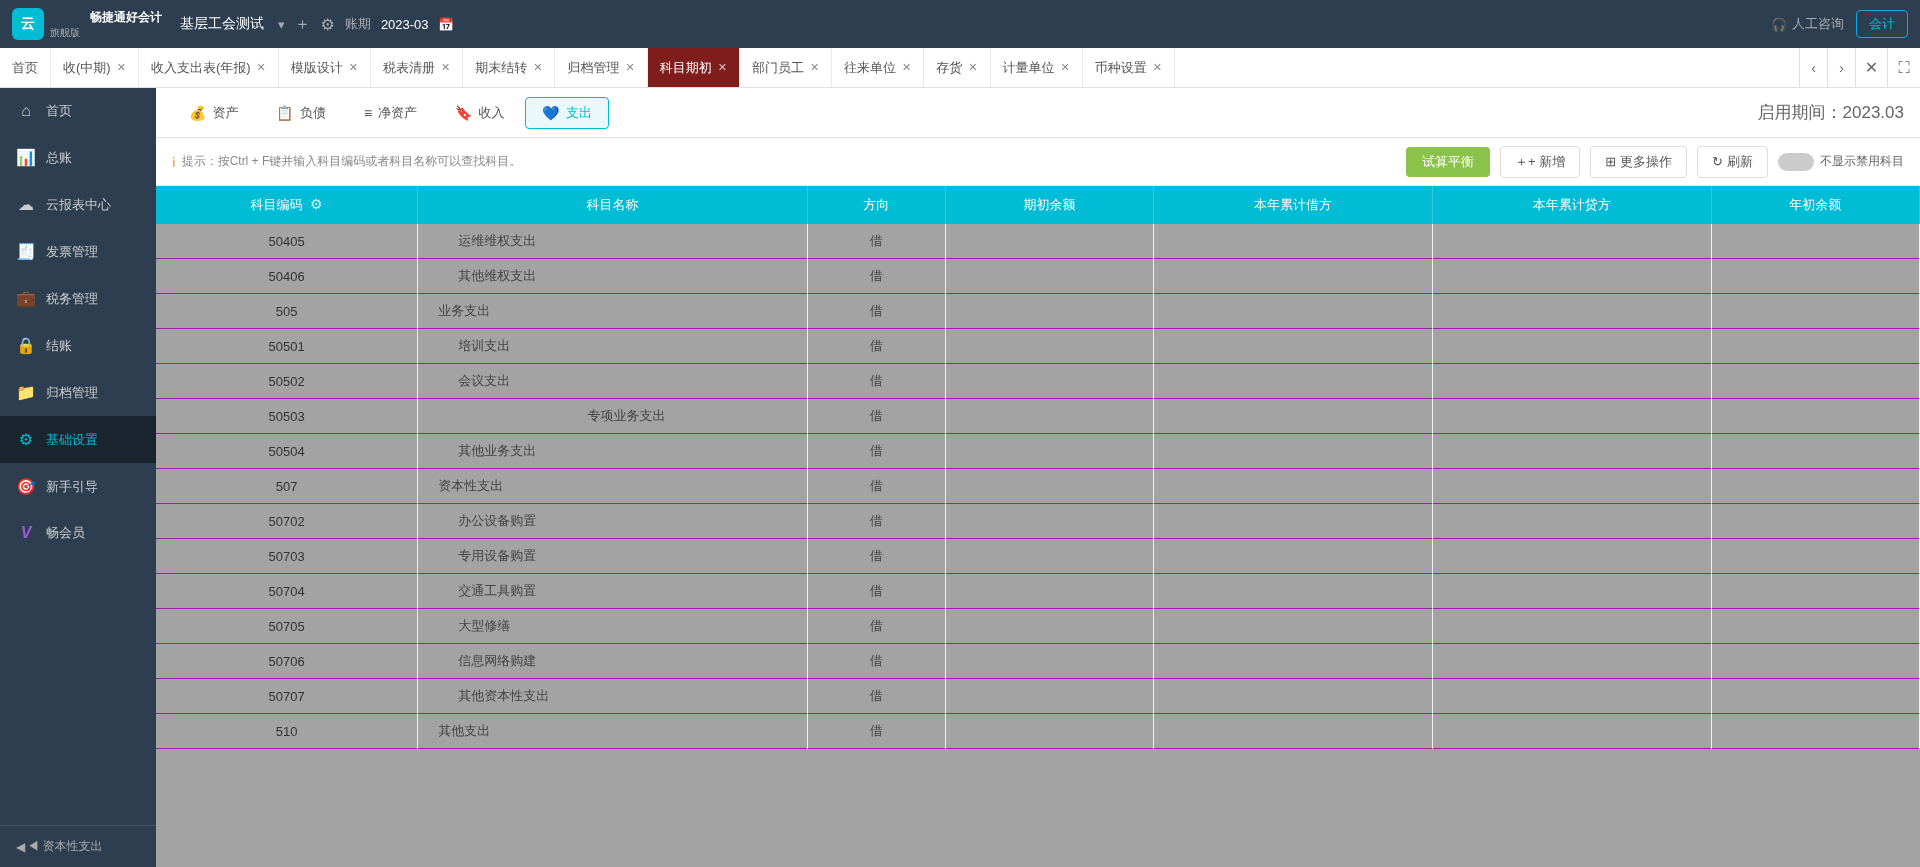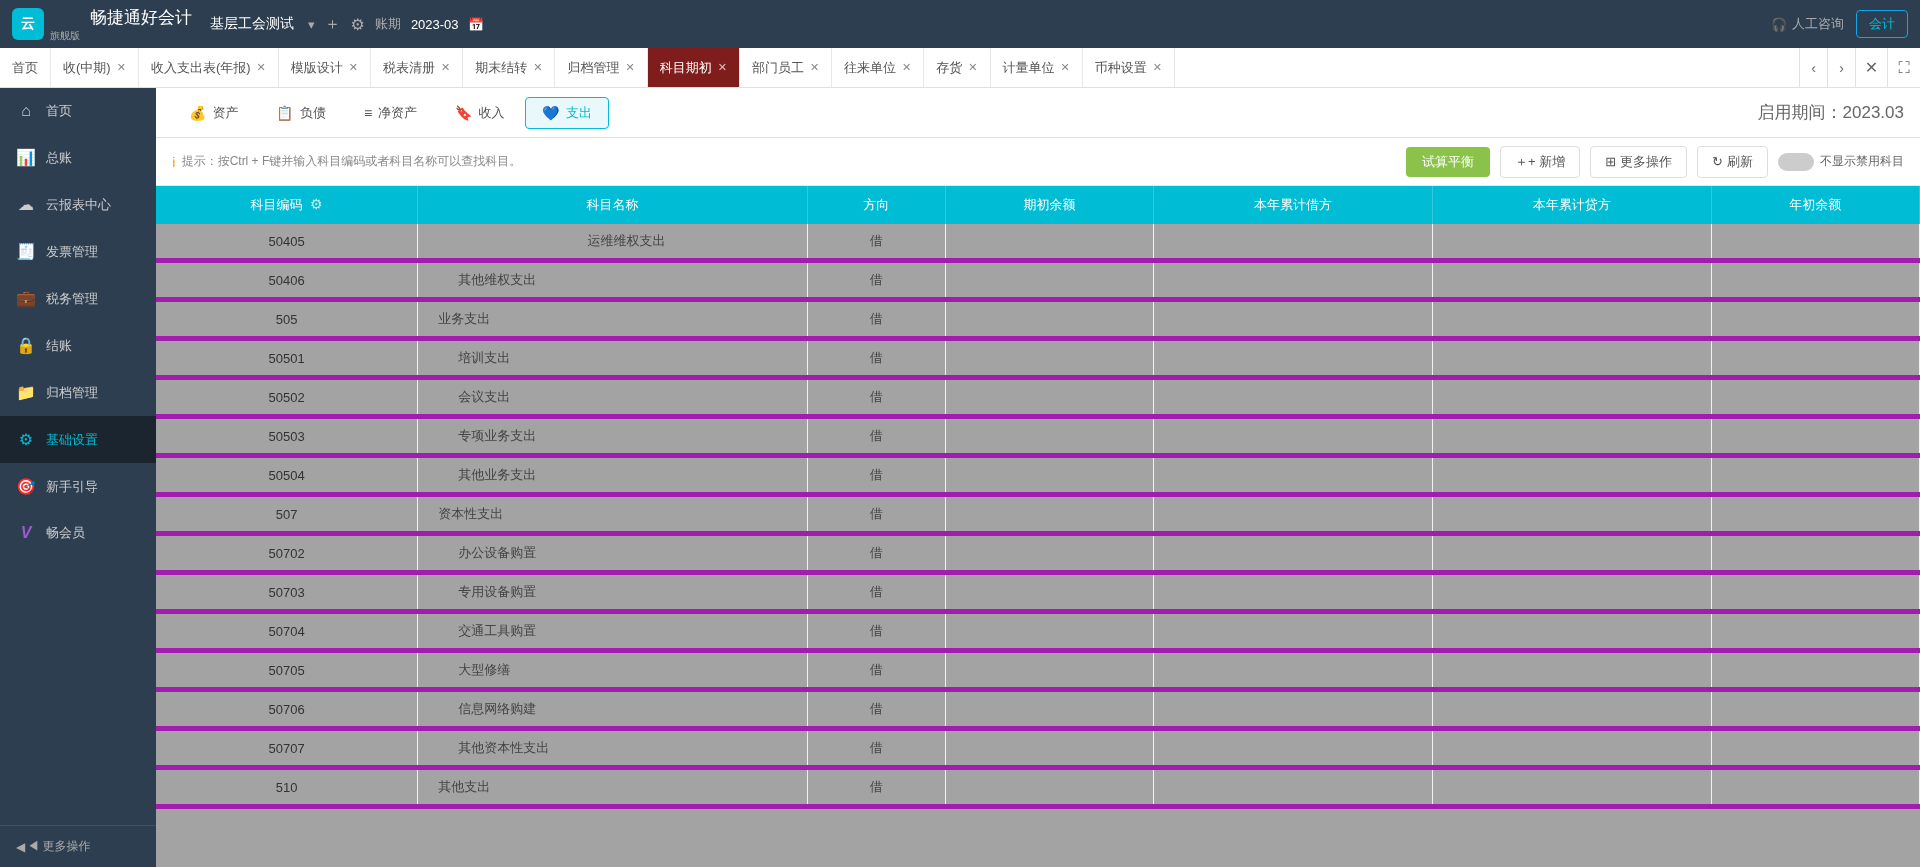--- a/index.html
+++ b/index.html
@@ -2,21 +2,21 @@
 <html><head>
   <meta charset="utf-8">
   <style>
     * { margin: 0; padding: 0; box-sizing: border-box; }
     body { font-family: 'Microsoft YaHei', Arial, sans-serif; font-size: 13px; background: #f0f2f5; color: #333; width: 1920px; height: 867px; overflow: hidden; }
 
     
     .top-bar { height: 48px; background: #2c3e50; display: flex; align-items: center; padding: 0 12px; gap: 10px; }
     .logo-area { display: flex; align-items: center; gap: 6px; min-width: 140px; }
     .logo-icon { width: 32px; height: 32px; background: #00bcd4; border-radius: 6px; display: flex; align-items: center; justify-content: center; color: white; font-weight: bold; font-size: 14px; }
-    .logo-text { color: white; font-size: 17px; font-weight: normal; padding-left: 40px; }
+    .logo-text { color: white; font-size: 12px; font-weight: bold; padding-left: 40px; }
     .logo-sub { color: #aaa; font-size: 10px; display: block; }
     .company-name { color: white; font-size: 14px; margin-left: 8px; }
     .dropdown-arrow { color: #aaa; margin-left: 4px; cursor: pointer; }
     .top-icon { color: #aaa; cursor: pointer; font-size: 16px; }
     .period-label { color: #aaa; font-size: 13px; }
     .period-value { color: white; font-size: 13px; }
     .calendar-icon { color: #00bcd4; cursor: pointer; }
     .top-bar-right { margin-left: auto; display: flex; align-items: center; gap: 12px; }
     .help-btn { color: #aaa; font-size: 13px; cursor: pointer; display: flex; align-items: center; gap: 4px; }
     .account-btn { border: 1px solid #0ea5e9; color: #00bcd4; background: transparent; padding: 4px 12px; border-radius: 4px; cursor: pointer; font-size: 13px; }
@@ -59,21 +59,21 @@
     .btn-primary { background: #8bc34a; color: white; border: none; padding: 6px 16px; border-radius: 4px; cursor: pointer; font-size: 13px; }
     .btn-secondary { background: white; color: #555; border: 1px solid #ddd; padding: 6px 14px; border-radius: 4px; cursor: pointer; font-size: 13px; display: flex; align-items: center; gap: 4px; }
     .toggle-switch { display: flex; align-items: flex-start; gap: 6px; font-size: 12px; color: #666; }
     .toggle { width: 36px; height: 18px; background: #ccc; border-radius: 9px; cursor: pointer; position: relative; }
 
     
     .table-wrapper { flex: 1; overflow-y: auto; overflow-x: hidden; background: #a3a3a3; }
     table { width: 100%; border-collapse: collapse; }
     thead tr { background: #00bcd4; color: white; }
     thead th { padding: 10px 12px; font-weight: normal; font-size: 13px; text-align: center; border-right: 1px solid rgba(255,255,255,0.2); white-space: nowrap; }
-    tbody tr { border-bottom: 5px solid #a21caf; }
+    tbody tr { border-bottom: 1px solid #a21caf; }
     tbody td { padding: 8px 12px; font-size: 13px; color: #444; text-align: center; border-right: 1px solid #f0f0f0; }
     tbody td.code-cell { color: #333; font-weight: normal; }
     tbody td.name-cell { text-align: left; padding-left: 20px; }
     .gear-icon { font-size: 14px; cursor: pointer; color: rgba(255,255,255,0.8); margin-left: 4px; }
 
     
     .table-wrapper::-webkit-scrollbar { width: 8px; }
     .table-wrapper::-webkit-scrollbar-track { background: #f0f0f0; }
     .table-wrapper::-webkit-scrollbar-thumb { background: #ccc; border-radius: 4px; }
   </style>
@@ -206,21 +206,21 @@
     <div class="sidebar-item">
       <span class="sidebar-icon">🎯</span>
       <span>新手引导</span>
     </div>
     <div class="sidebar-item">
       <span class="sidebar-icon" style="font-style:italic;font-weight:bold;color:#9c59d1;">V</span>
       <span>畅会员</span>
     </div>
     <div class="sidebar-bottom">
       <span>◀</span>
-      <span style="margin-left:-4px;">◀ 更多操作</span>
+      <span style="margin-left:-4px;">◀ 资本性支出</span>
     </div>
   </div>
 
   <div class="content-area">
 
     <div class="sub-tab-bar">
       <div class="sub-tab">
         <span class="sub-tab-icon">💰</span>
         <span>资产</span>
       </div>
@@ -281,21 +281,21 @@
             <th>方向</th>
             <th>期初余额</th>
             <th>本年累计借方</th>
             <th>本年累计贷方</th>
             <th>年初余额</th>
           </tr>
         </thead>
         <tbody id="table-body">
         <tr>
               <td class="code-cell">50405</td>
-              <td class="name-cell" style="padding-left: 40px; text-align: center;">运维维权支出</td>
+              <td class="name-cell" style="padding-left: 40px;">运维维权支出</td>
               <td>借</td>
               <td></td>
               <td></td>
               <td></td>
               <td></td>
             </tr>
             <tr>
               <td class="code-cell">50406</td>
               <td class="name-cell" style="padding-left: 40px;">其他维权支出</td>
               <td>借</td>
@@ -326,21 +326,21 @@
               <td class="code-cell">50502</td>
               <td class="name-cell" style="padding-left: 40px;">会议支出</td>
               <td>借</td>
               <td></td>
               <td></td>
               <td></td>
               <td></td>
             </tr>
             <tr>
               <td class="code-cell">50503</td>
-              <td class="name-cell" style="padding-left: 40px;">专项业务支出</td>
+              <td class="name-cell" style="padding-left: 40px; text-align: center;">专项业务支出</td>
               <td>借</td>
               <td></td>
               <td></td>
               <td></td>
               <td></td>
             </tr>
             <tr>
               <td class="code-cell">50504</td>
               <td class="name-cell" style="padding-left: 40px;">其他业务支出</td>
               <td>借</td>

